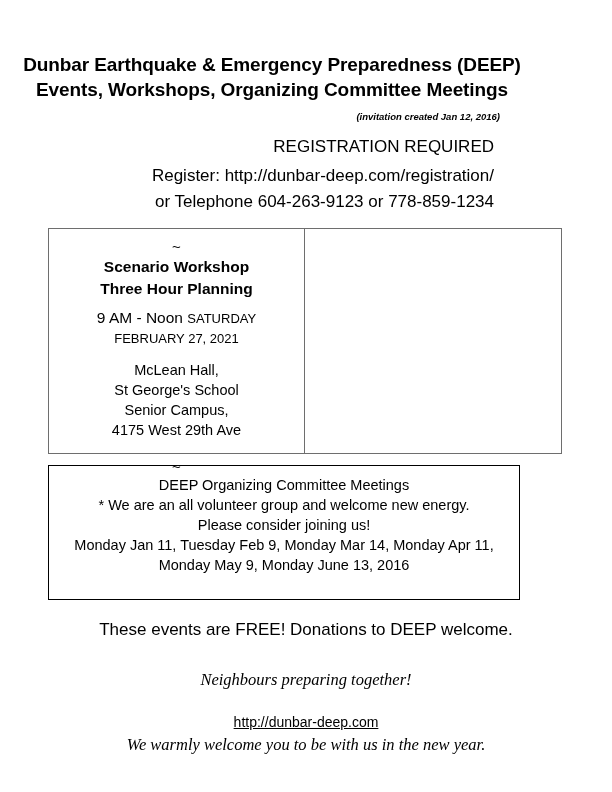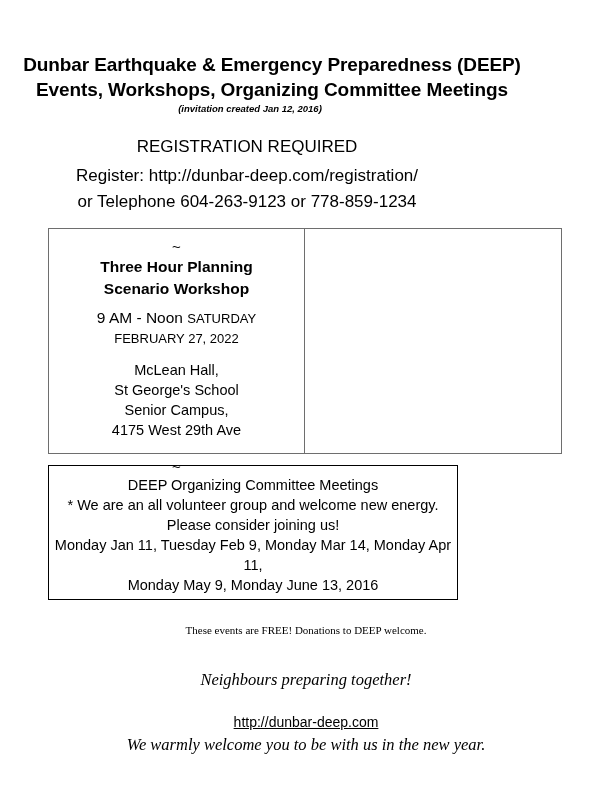--- a/index.html
+++ b/index.html
@@ -34,32 +34,33 @@
   .title-line {
     font-size: 19px;
     font-weight: bold;
     line-height: 25px;
     letter-spacing: -0.1px;
   }
   .created-note {
     font-size: 9.5px;
     font-style: italic;
     font-weight: bold;
+    text-align: right;
     padding-right: 44px;
-    margin-top: 1px;
+    margin-top: 9px;
     line-height: 12px;
   }
 
   
   .registration {
     position: absolute;
     top: 135px;
     left: 0;
     width: 494px;
-    text-align: center;
+    text-align: right;
   }
   .reg-heading {
     font-size: 17px;
     line-height: 24px;
   }
   .reg-line {
     font-size: 17px;
     line-height: 26px;
   }
   .reg-spacer { height: 4px; }
@@ -141,44 +142,43 @@
     font-style: italic;
     line-height: 21px;
     margin-top: 19px;
   }
 
   
   .bottom-box {
     position: absolute;
     top: 465px;
     left: 48px;
-    width: 410px;
+    width: 472px;
     height: 135px;
     border: 1.5px solid #000000;
     box-sizing: border-box;
     text-align: center;
     padding-top: 9px;
   }
   .bb-line {
     font-size: 14.5px;
     line-height: 20px;
   }
 
   
   .footer {
     position: absolute;
     top: 620px;
     left: 0;
     width: 612px;
     text-align: center;
   }
   .free-line {
-    font-size: 11px;
-    line-height: 20px;
-    font-family: Liberation Serif, serif;
+    font-size: 17px;
+    line-height: 20px;
   }
   .tagline {
     font-family: "Liberation Serif", serif;
     font-style: italic;
     font-size: 16.5px;
     line-height: 22px;
     margin-top: 29px;
     text-align: center;
   }
   .site-url {
@@ -210,24 +210,24 @@
     <div class="reg-heading">REGISTRATION REQUIRED</div>
     <div class="reg-spacer"></div>
     <div class="reg-line">Register: http://dunbar-deep.com/registration/</div>
     <div class="reg-line">or Telephone 604-263-9123 or 778-859-1234</div>
   </div>
 
   <div class="two-col-table">
 
     <div class="col-left">
       <div class="tilde">~</div>
+      <div class="ws-title">Scenario Workshop</div>
       <div class="ws-title">Three Hour Planning</div>
-      <div class="ws-title">Scenario Workshop</div>
       <div class="ws-time"><span>9 AM - Noon </span><span class="small-caps">SATURDAY</span></div>
-      <div class="ws-date">FEBRUARY 27, 2022</div>
+      <div class="ws-date">FEBRUARY 27, 2021</div>
       <div class="ws-venue">
         <div>McLean Hall,</div>
         <div>St George's School</div>
         <div>Senior Campus,</div>
         <div>4175 West 29th Ave</div>
       </div>
       <div class="tilde-bottom">~</div>
     </div>
 
 

